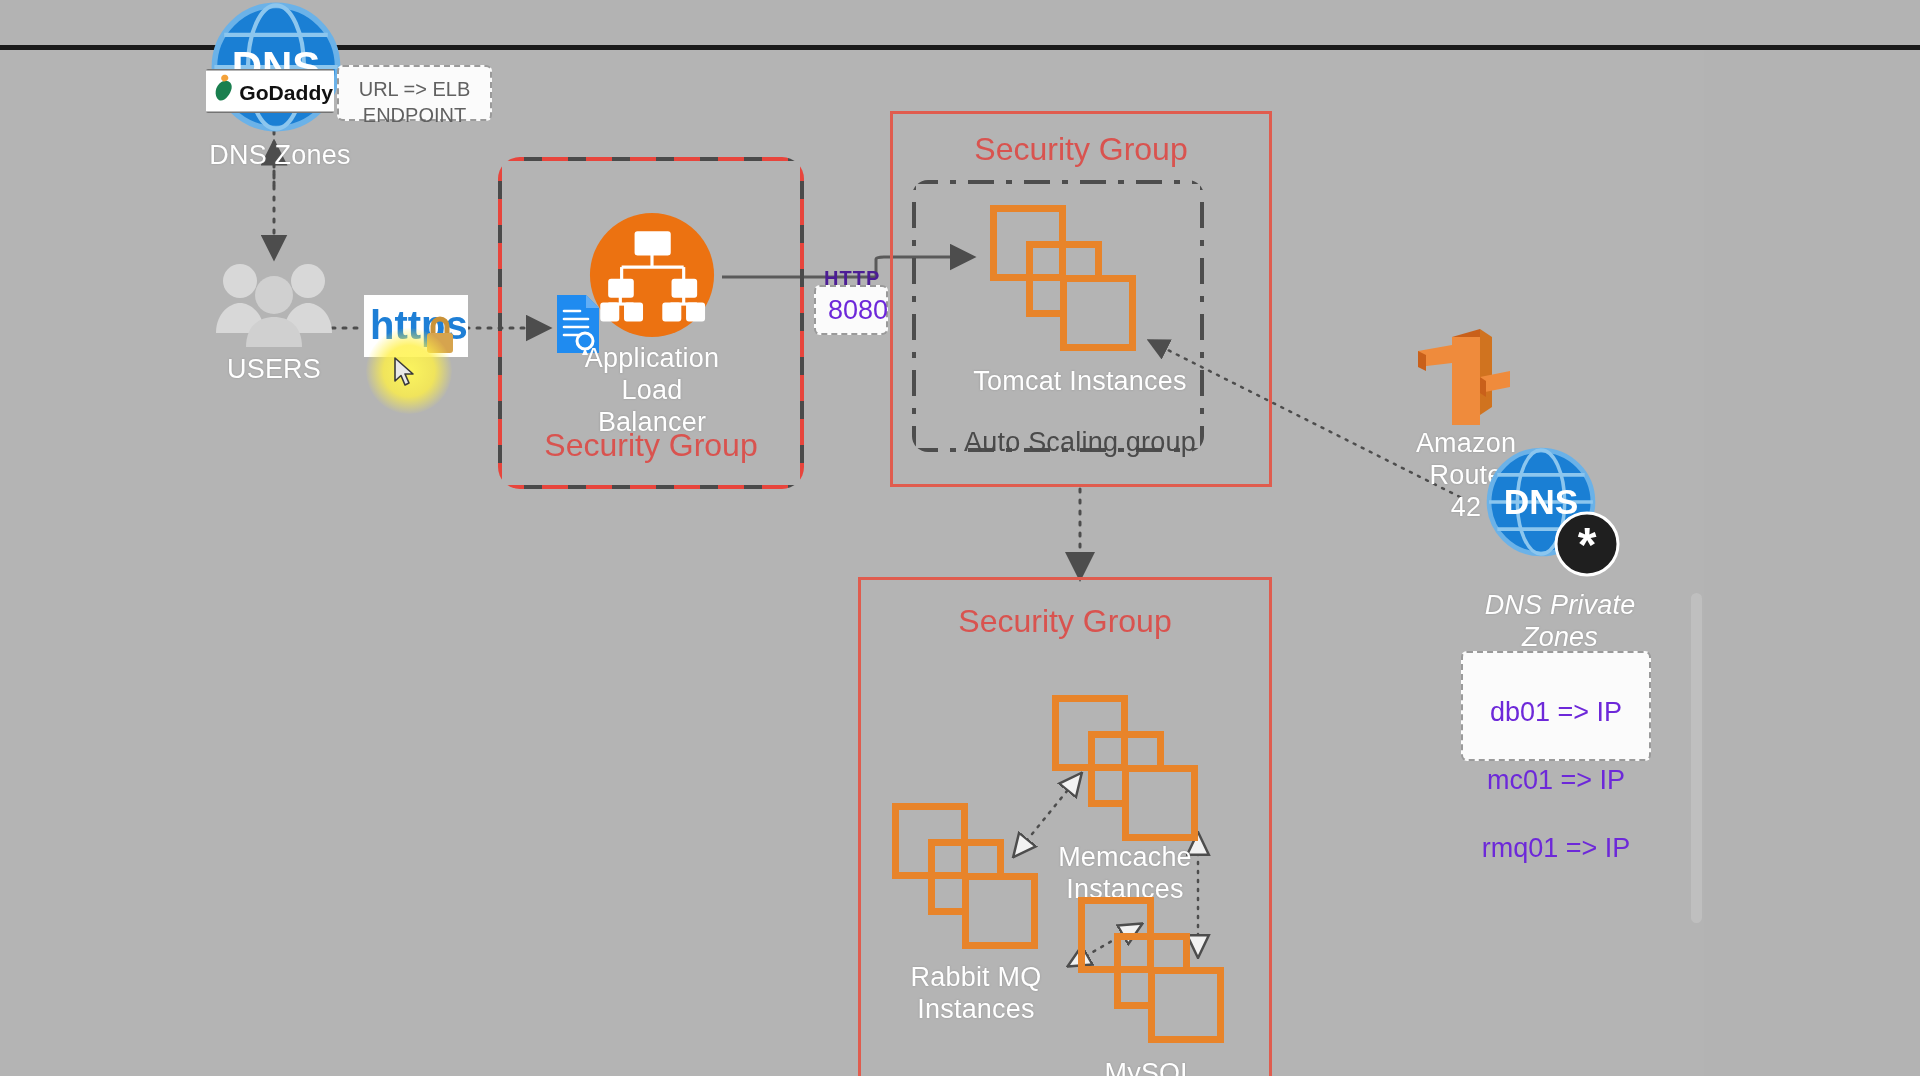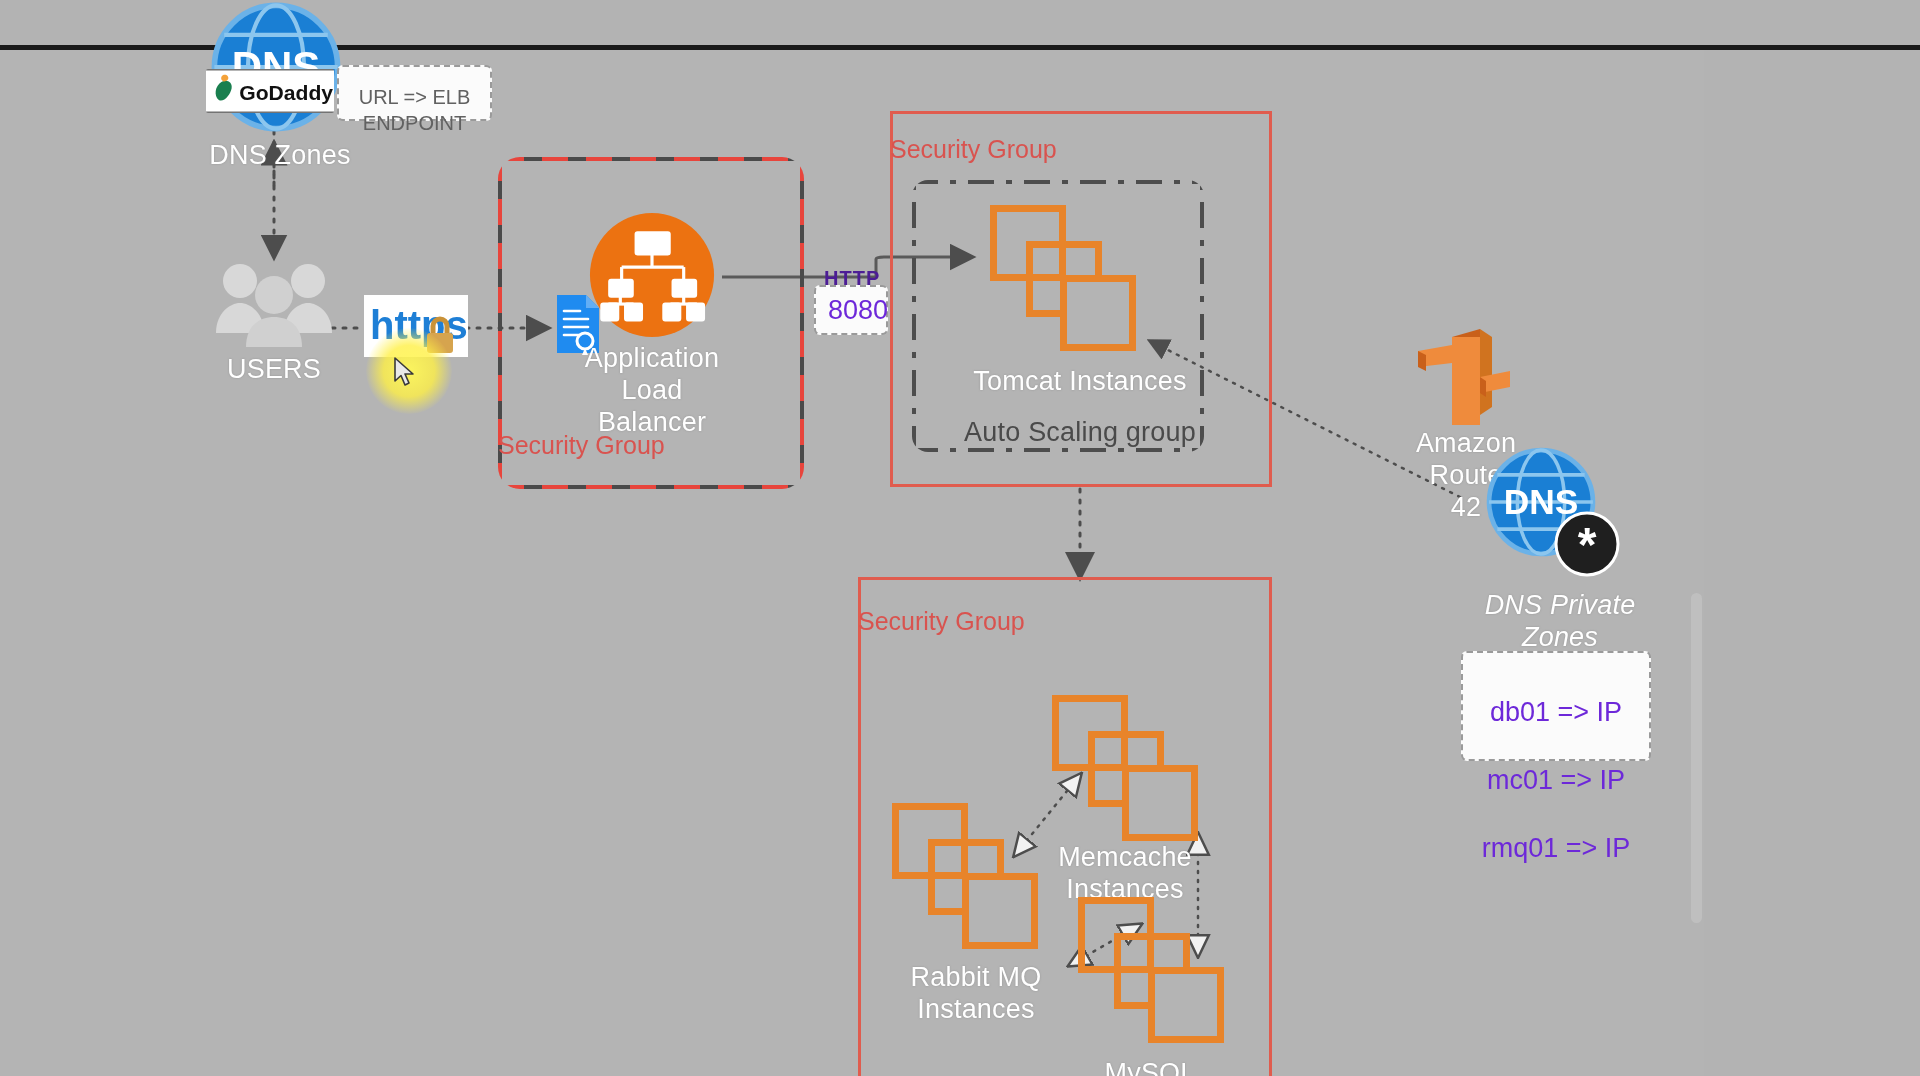--- a/index.html
+++ b/index.html
@@ -42,22 +42,23 @@
     text-shadow: 0 0 2px rgba(120,120,120,0.55);
     letter-spacing: .2px;
   }
   .lbl-dark {
     color: #4a4a4a;
     text-shadow: none;
   }
   .sg-title {
     position: absolute;
     color: #d9534f;
-    font-size: 25px;
+    font-size: 32px;
     line-height: 32px;
+    text-align: center;
     white-space: nowrap;
   }
   
   .sg-box {
     position: absolute;
     border: 3px solid #e05c4e;
     background: rgba(180,180,180,0.0);
     box-sizing: border-box;
   }
   
@@ -100,21 +101,21 @@
   
   .note {
     position: absolute;
     background: #fbfbfb;
     border: 2px dashed #9a9a9a;
     border-radius: 6px;
     color: #616161;
     font-size: 20px;
     line-height: 26px;
     text-align: center;
-    padding: 17px 12px;
+    padding: 9px 12px;
     box-sizing: border-box;
     white-space: pre-line;
   }
   .note-lg { font-size: 27px; line-height: 34px; color: #6d28d9; }
   .port-label {
     position: absolute;
     font-weight: bold;
     color: #4c1d95;
     font-size: 20px;
     letter-spacing: 1px;
@@ -324,21 +325,21 @@
 
   <div class="asg-box" style="left:912px; top:135px; width:292px; height:272px;"></div>
 
   <div class="node" style="left:990px; top:160px; width:146px; height:140px;">
     <div class="ec2" style="left:0px;  top:0px;  width:76px; height:76px;"></div>
     <div class="ec2" style="left:36px; top:36px; width:76px; height:76px;"></div>
     <div class="ec2" style="left:70px; top:70px; width:76px; height:76px; background:#b4b4b4;"></div>
   </div>
 
   <div class="lbl" style="left:930px; top:320px; width:300px;">Tomcat Instances</div>
-  <div class="lbl lbl-dark" style="left:930px; top:371px; width:300px;">Auto Scaling group</div>
+  <div class="lbl lbl-dark" style="left:930px; top:381px; width:300px;">Auto Scaling group</div>
 
   <div class="node" style="left:1412px; top:282px; width:106px; height:108px;">
     <svg width="106" height="108" viewBox="0 0 106 108">
       <polygon points="40,10 68,2 68,88 40,98" fill="#c9601a"></polygon>
       <rect x="40" y="10" width="28" height="88" fill="#ef8b3c"></rect>
       <polygon points="68,2 68,88 80,80 80,10" fill="#d0731f"></polygon>
       <polygon points="6,24 40,18 40,36 6,40" fill="#ef8b3c"></polygon>
       <polygon points="6,24 6,40 14,44 14,28" fill="#c9601a"></polygon>
       <polygon points="68,50 98,44 98,60 68,66" fill="#ef8b3c"></polygon>
       <polygon points="68,50 68,66 74,70 74,54" fill="#c9601a"></polygon>

